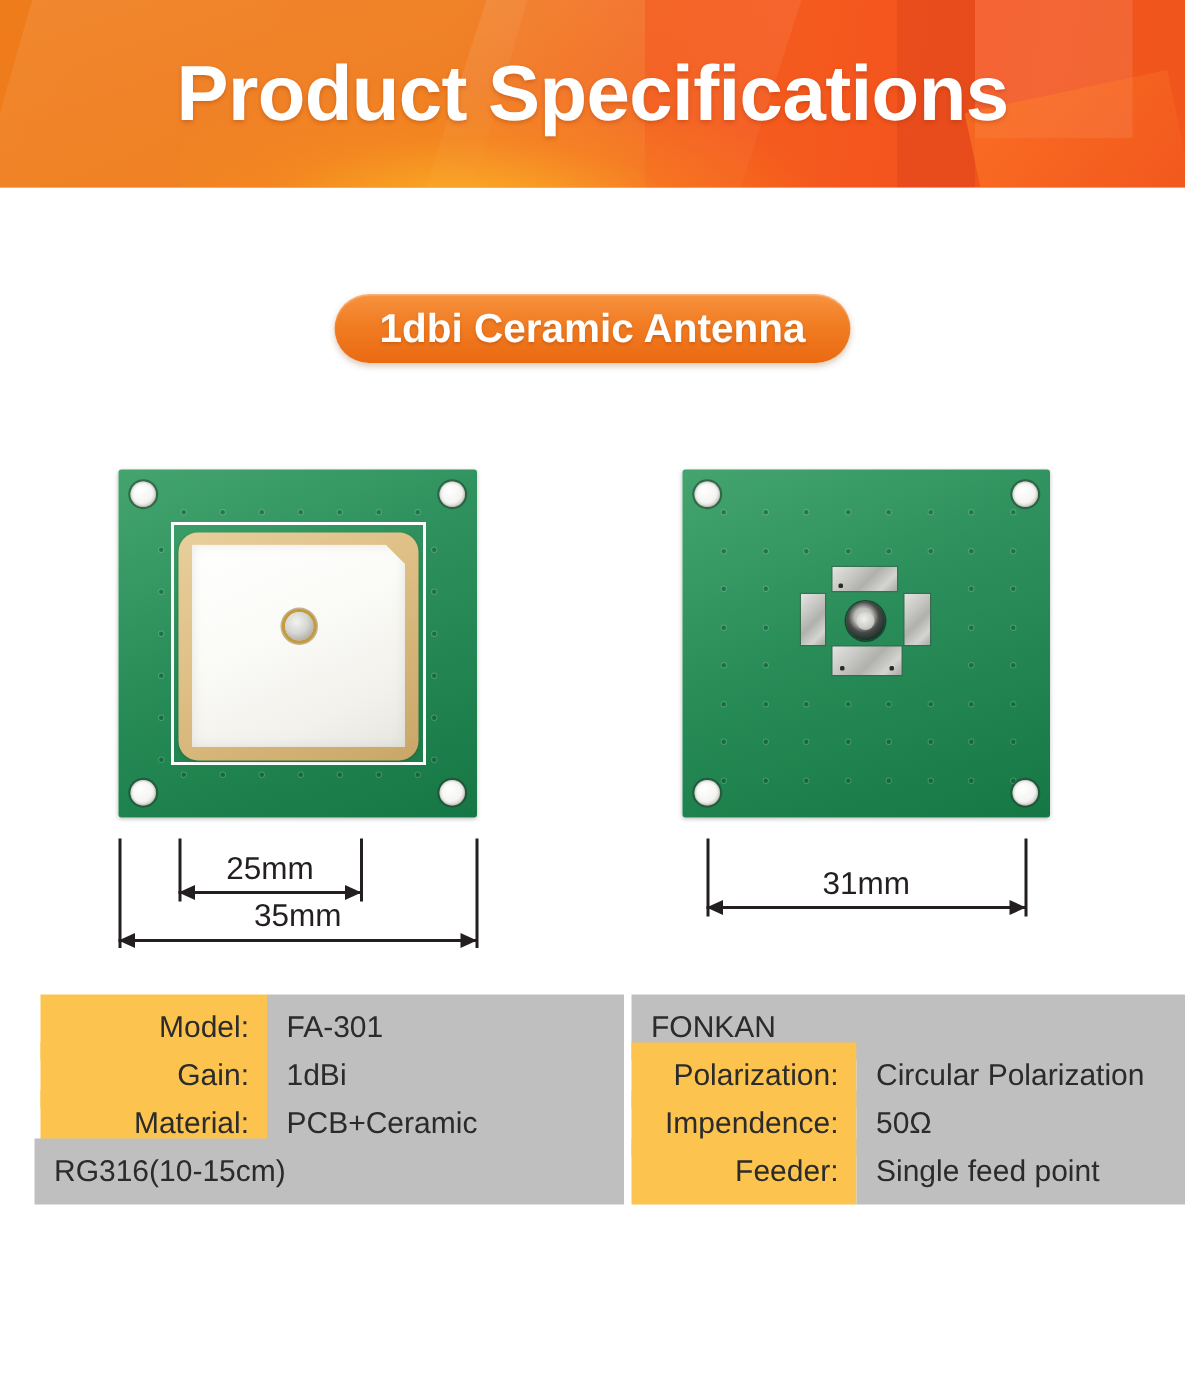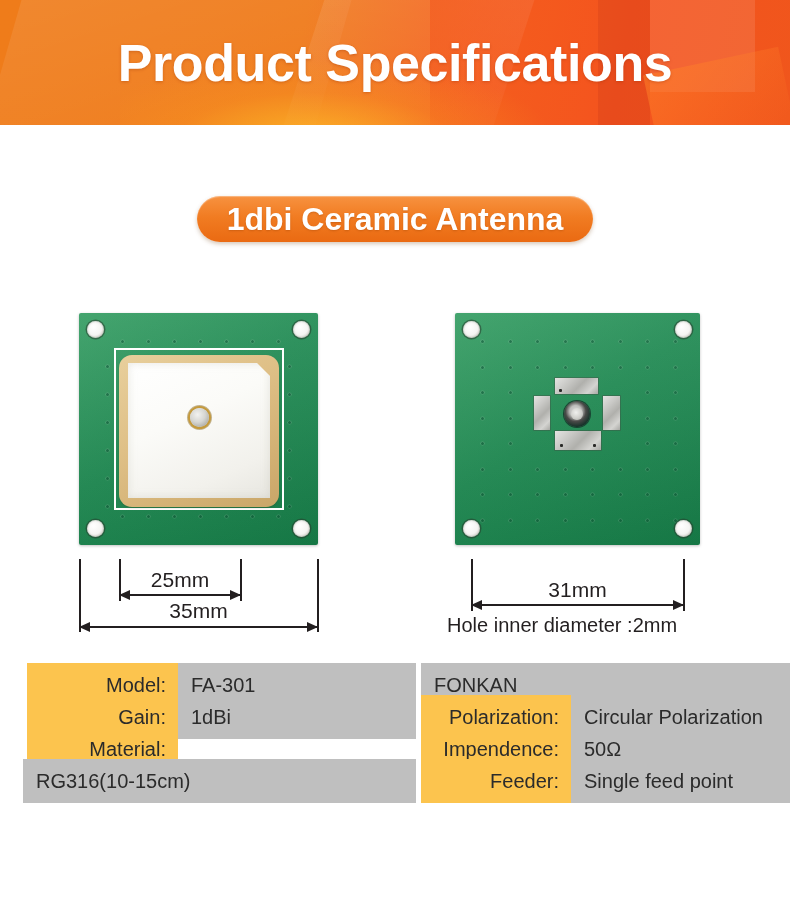--- a/index.html
+++ b/index.html
@@ -49,21 +49,21 @@
   
   .badge-wrap{
     position:absolute; left:0; top:196px; width:790px;
     display:flex; justify-content:center;
   }
   .badge{
     height:46px; padding:0 30px; border-radius:23px;
     display:flex; align-items:center; justify-content:center;
     background:linear-gradient(180deg,#f79240 0%, #f17c22 45%, #ea6a12 100%);
     box-shadow:0 2px 4px rgba(120,70,20,0.30), inset 0 1px 1px rgba(255,255,255,0.35);
-    color:#fff; font-size:32px; font-weight:bold; white-space:nowrap;
+    color:#fff; font-size:27px; font-weight:bold; white-space:nowrap;
     text-shadow:0 1px 2px rgba(160,70,10,0.4);
   }
 
   
   .photos{ position:absolute; left:0; top:300px; width:790px; height:340px; }
 
   .board{
     position:absolute;
     background:linear-gradient(145deg,#2f9a5e 0%, #1e8b52 45%, #17804a 100%);
     border-radius:2px;
@@ -324,21 +324,20 @@
 
   <div class="ext-line" style="left:471px; top:243px; height:52px;"></div>
   <div class="ext-line" style="left:683px; top:243px; height:52px;"></div>
   <div class="dim-row" style="left:471px; top:288px; width:213px;">
     <div class="dim-line" style="left:0; width:213px;"></div>
     <div class="arrow arrow-l" style="left:0;"></div>
     <div class="arrow arrow-r" style="right:0;"></div>
   </div>
   <div class="dim-label" style="left:471px; top:262px; width:213px;">31mm</div>
 
-  <div class="note-label" style="left:447px; top:298px;">Hole inner diameter :2mm</div>
 </div>
 
 <div class="spec">
   <div id="spec-rows">
       <div class="spec-row">
         <div class="col col-left">
           <div class="cell-label lw-left">Model:</div>
           <div class="cell-value">FA-301</div>
         </div>
         <div class="col-gap"></div>
@@ -353,20 +352,21 @@
         </div>
         <div class="col-gap"></div>
         <div class="col col-right">
           <div class="cell-label lw-right">Polarization:</div>
           <div class="cell-value">Circular Polarization</div>
         </div>
       </div>
       <div class="spec-row">
         <div class="col col-left">
           <div class="cell-label lw-left">Material:</div>
+          <div class="cell-value">PCB+Ceramic</div>
         </div>
         <div class="col-gap"></div>
         <div class="col col-right">
           <div class="cell-label lw-right">Impendence:</div>
           <div class="cell-value">50Ω</div>
         </div>
       </div>
       <div class="spec-row">
         <div class="col col-left">
           <div class="cell-value">RG316(10-15cm)</div>

